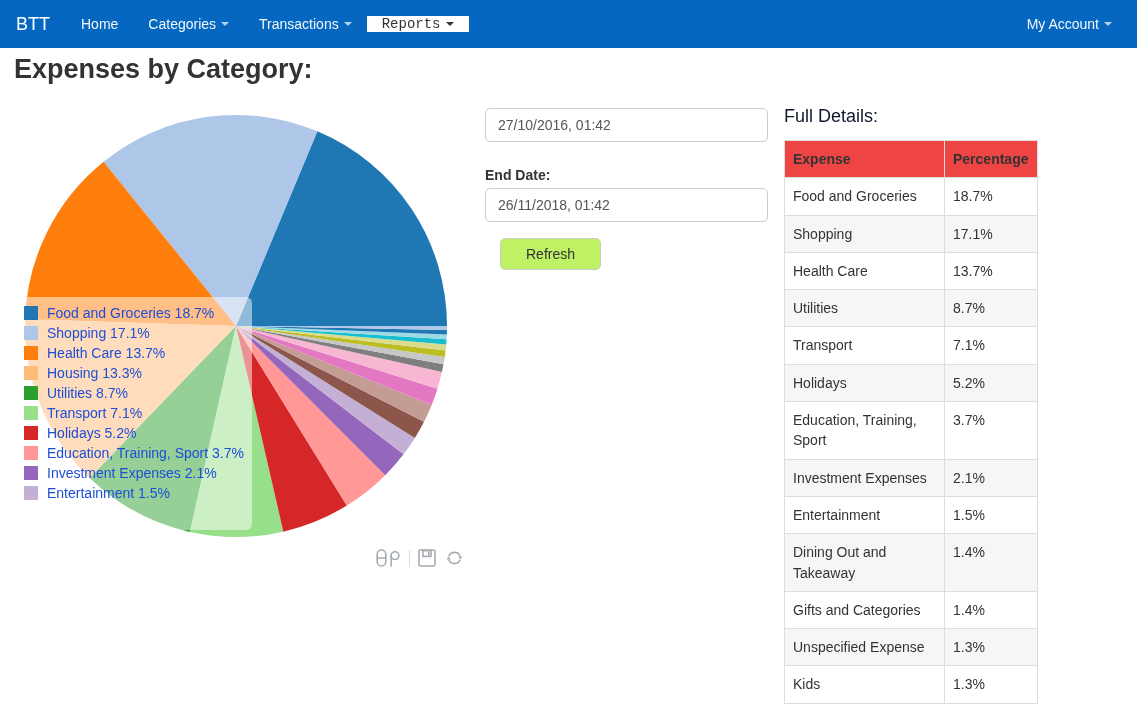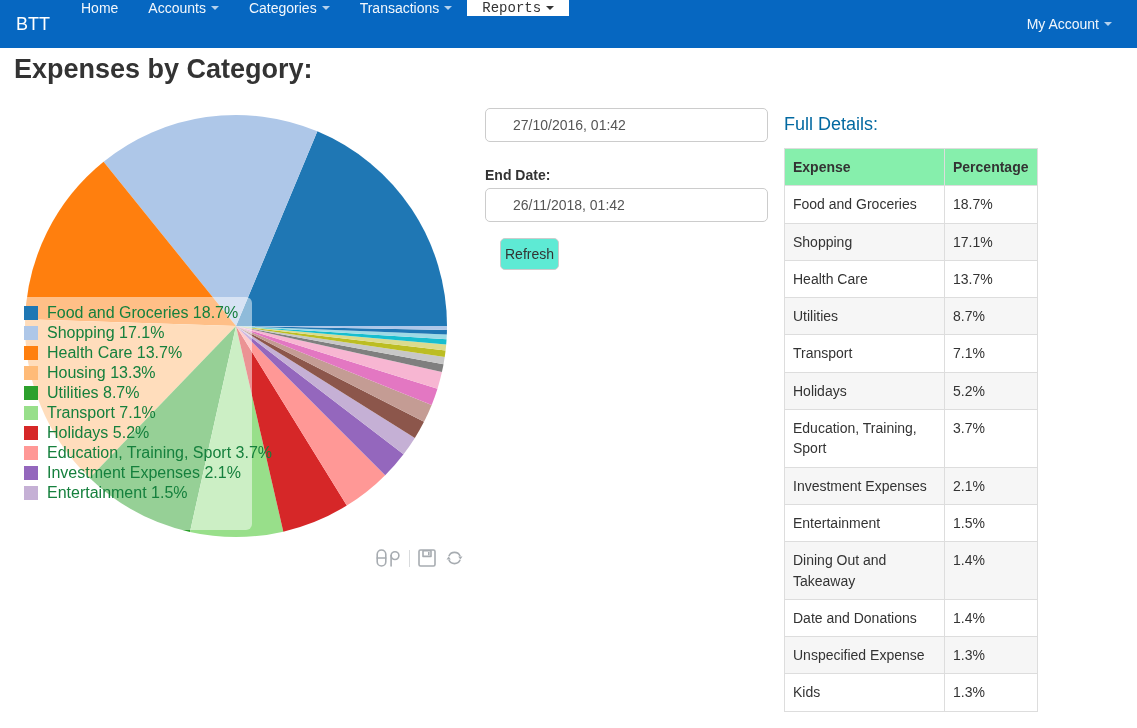--- a/index.html
+++ b/index.html
@@ -10,21 +10,21 @@
   }
   
   .navbar {
     position:absolute; left:0; top:0; width:1137px; height:48px;
     background:#0667c1; display:flex; align-items:stretch;
   }
   .navbar-brand {
     color:#fff; font-size:18px; line-height:48px; padding:0 16px;
     text-decoration:none; cursor:pointer;
   }
-  .nav-list { list-style:none; margin:0; padding:0; display:flex; align-items:flex-start; }
+  .nav-list { list-style:none; margin:0; padding:0; display:flex; align-items:center; }
   .nav-list li { display:flex; }
   .nav-link {
     display:flex; align-items:center; padding:0 15px; font-size:14px;
     color:rgba(255,255,255,0.95); text-decoration:none; cursor:pointer;
   }
   .nav-link.active { background:#ffffff; color:#333;font-family:Liberation Mono, monospace; }
   .caret {
     display:inline-block; width:0; height:0; margin-left:5px;
     border-left:4px solid transparent; border-right:4px solid transparent;
     border-top:4px solid rgba(255,255,255,0.7);
@@ -33,65 +33,59 @@
   .navbar-right { margin-left:auto; display:flex; align-items:center; padding-right:10px; }
   
   .page-title { position:absolute; left:14px; top:54px; font-size:27px; font-weight:700; color:#333; margin:0; }
   
   .chart-area { position:absolute; left:14px; top:100px; width:452px; height:485px; }
   .chart-area svg.pie { position:absolute; left:0; top:0; }
   .chart-legend {
     position:absolute; left:0; top:197px; width:238px; height:233px;
     background:rgba(255,255,255,0.5); border-radius:6px; padding:6px 4px 0 10px;
   }
-  .legend-item { display:flex; align-items:center; height:20px; font-size:16px; color:#15803d; white-space:nowrap; }
+  .legend-item { display:flex; align-items:center; height:20px; font-size:14px; color:#1d4ed8; white-space:nowrap; }
   .legend-swatch { width:14px; height:14px; margin-right:9px; flex:none; }
   .chart-toolbar {
     position:absolute; left:362px; top:448px; display:flex; align-items:center;
     gap:7px; z-index:5;
   }
   .chart-toolbar svg { display:block; cursor:pointer; }
   .tb-divider { width:1px; height:17px; background:#d9dbdd; }
   
   .controls { position:absolute; left:485px; top:108px; width:285px; }
   .ctl-label { display:block; font-size:14px; font-weight:bold; color:#333; margin:0 0 5px 0; }
   .ctl-input {
     width:283px; height:34px; border:1px solid #ccc; border-radius:5px;
-    padding:6px 27px; font-size:14px; color:#555; font-family:"Liberation Sans", sans-serif;
+    padding:6px 12px; font-size:14px; color:#555; font-family:"Liberation Sans", sans-serif;
     background:#fff; outline:none;
   }
   .gap1 { height:25px; } .gap2 { height:16px; }
   .refresh-btn {
-    margin-left:15px; padding:7px 4px; font-size:14px; color:#333;
-    background:#5eead4; border:1px solid #ccc; border-radius:5px; cursor:pointer;
+    margin-left:15px; padding:7px 25px; font-size:14px; color:#333;
+    background:#bef264; border:1px solid #ccc; border-radius:5px; cursor:pointer;
     font-family:"Liberation Sans", sans-serif;
   }
   
   .details { position:absolute; left:784px; top:106px; width:254px; }
-  .details-title { font-size:18px; color:#0369a1; margin:8px 0 13px 0; font-weight:400; }
+  .details-title { font-size:18px; color:#0f172a; margin:0 0 13px 0; font-weight:400; }
   table.details-table { border-collapse:collapse; width:254px; font-size:14px; color:#333; }
   .details-table th, .details-table td { border:1px solid #ddd; padding:8px; text-align:left; vertical-align:top; line-height:1.45; }
-  .details-table th { background:#86efac; font-weight:bold; }
+  .details-table th { background:#ef4444; font-weight:bold; }
   .details-table tbody tr:nth-child(even) { background:#f6f6f6; }
 </style>
 </head>
 <body>
 
 <nav class="navbar">
   <a class="navbar-brand">BTT</a>
   <ul class="nav-list" id="nav-left">
       <li>
         <a class="nav-link">
           <span>Home</span>
-        </a>
-      </li>
-      <li>
-        <a class="nav-link">
-          <span>Accounts</span>
-          <span class="caret"></span>
         </a>
       </li>
       <li>
         <a class="nav-link">
           <span>Categories</span>
           <span class="caret"></span>
         </a>
       </li>
       <li>
         <a class="nav-link">
@@ -262,21 +256,21 @@
         </tr>
         <tr>
           <td>Entertainment</td>
           <td>1.5%</td>
         </tr>
         <tr>
           <td>Dining Out and Takeaway</td>
           <td>1.4%</td>
         </tr>
         <tr>
-          <td>Date and Donations</td>
+          <td>Gifts and Categories</td>
           <td>1.4%</td>
         </tr>
         <tr>
           <td>Unspecified Expense</td>
           <td>1.3%</td>
         </tr>
         <tr>
           <td>Kids</td>
           <td>1.3%</td>
         </tr>

